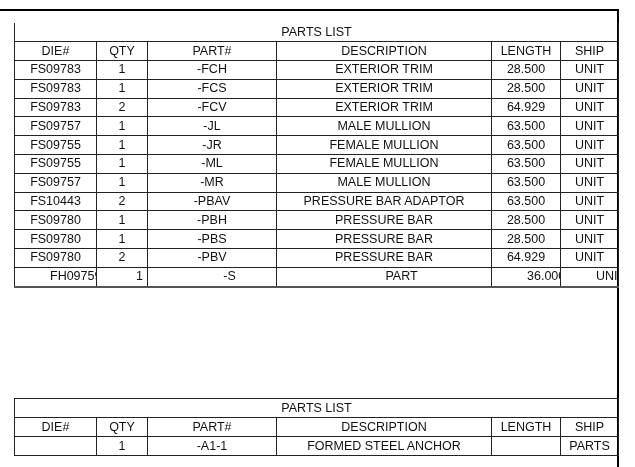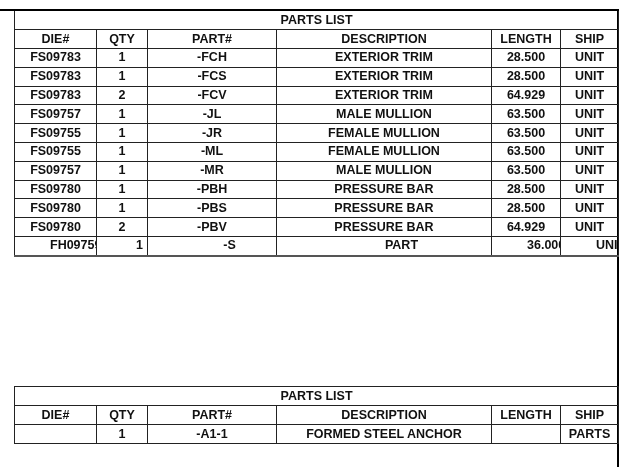--- a/index.html
+++ b/index.html
@@ -12,22 +12,23 @@
       position: absolute; left: 0; top: 9px; width: 619px; height: 2px; background: #000;
     }
     .right-rule {
       position: absolute; left: 617px; top: 9px; width: 2px; height: 458px; background: #000;
     }
     table.parts {
       position: absolute; left: 14px;
       width: 604px;
       border-collapse: collapse;
       table-layout: fixed;
-      font-weight: bold;
+      font-weight: normal;
       font-size: 12.5px;
+      margin-top: 12px;
     }
     table.parts td {
       border: 1px solid #222;
       text-align: center;
       padding: 0;
       line-height: 17px;
       height: 18px;
       white-space: nowrap;
       overflow: hidden;
     }
@@ -121,20 +122,28 @@
       </tr>
       <tr class="data">
         <td>FS09757</td>
         <td>1</td>
         <td>-MR</td>
         <td>MALE MULLION</td>
         <td>63.500</td>
         <td>UNIT</td>
       </tr>
       <tr class="data">
+        <td>FS10443</td>
+        <td>2</td>
+        <td>-PBAV</td>
+        <td>PRESSURE BAR ADAPTOR</td>
+        <td>63.500</td>
+        <td>UNIT</td>
+      </tr>
+      <tr class="data">
         <td>FS09780</td>
         <td>1</td>
         <td>-PBH</td>
         <td>PRESSURE BAR</td>
         <td>28.500</td>
         <td>UNIT</td>
       </tr>
       <tr class="data">
         <td>FS09780</td>
         <td>1</td>

